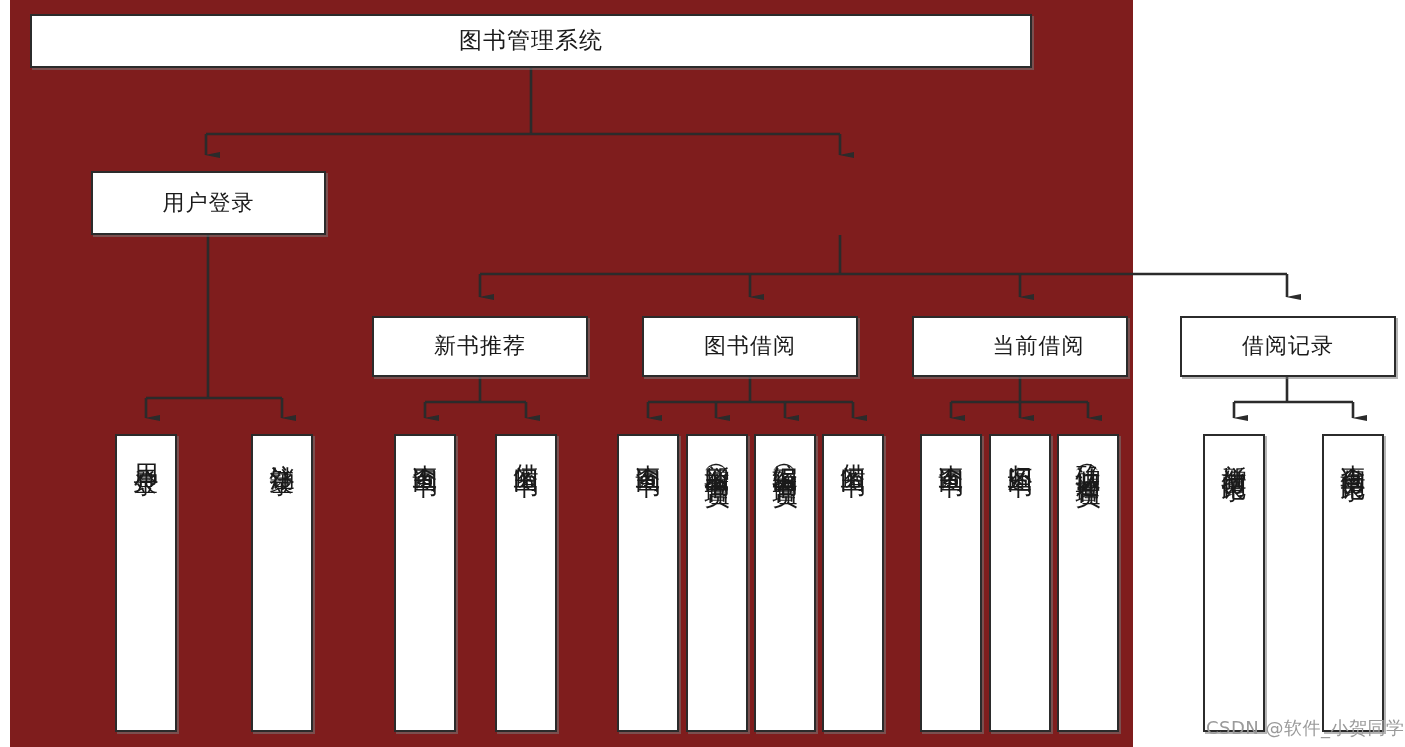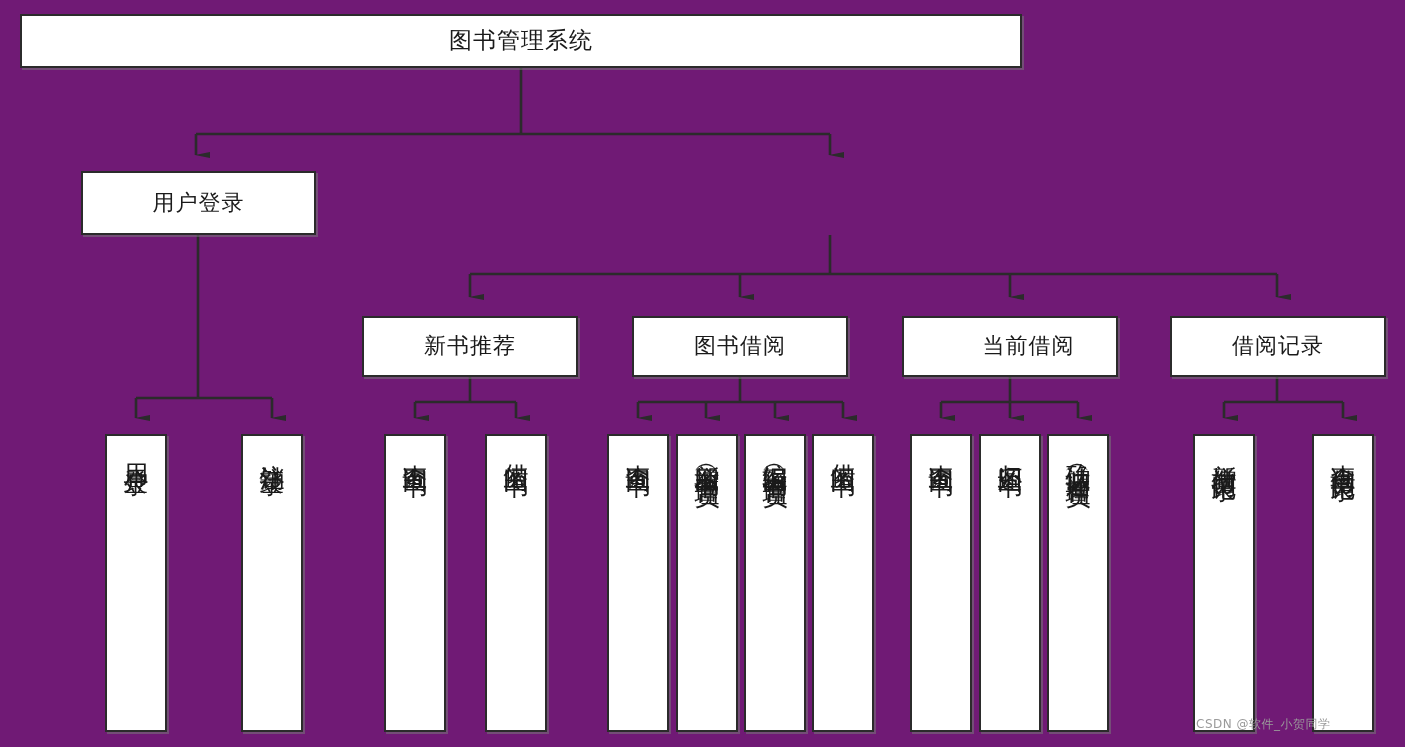--- a/index.html
+++ b/index.html
@@ -1,21 +1,21 @@
 <!DOCTYPE html>
 <html><head>
 <meta charset="utf-8">
 <style>
   html,body{margin:0;padding:0;background:#ffffff;}
   body{
     width:1405px;height:747px;overflow:hidden;
     font-family:"DejaVu Sans","Liberation Sans",sans-serif;
     color:#000;
   }
-  #stage{position:relative;width:1405px;height:747px;background:#701a75;}
+  #stage{position:relative;width:1123px;height:747px;background:#7f1d1d;margin-left:10px;}
   svg.edges{position:absolute;left:0;top:0;width:1405px;height:747px;}
 
   .node{
     position:absolute;
     box-sizing:border-box;
     background:#ffffff;
     border:2.5px solid #2b2b2b;
     box-shadow:2px 2px 0 0 rgba(120,120,120,.55);
     display:flex;
     align-items:center;
@@ -38,21 +38,21 @@
     writing-mode:vertical-rl;
     text-orientation:upright;
     font-size:25px;
     line-height:1;
     letter-spacing:3px;
     white-space:nowrap;
   }
 
   .watermark{
     position:absolute;
-    font-size:12px;
+    font-size:18px;
     color:#9a9a9a;
     white-space:nowrap;
     user-select:none;
     letter-spacing:.5px;
   }
 </style>
 </head>
 <body>
 
 <div id="stage">

